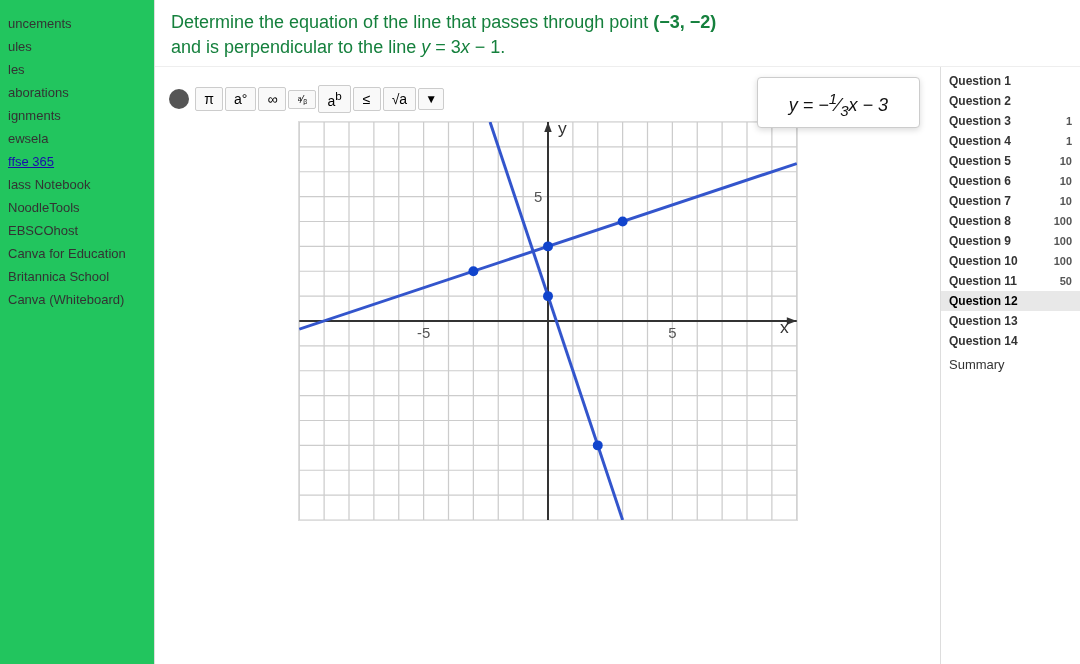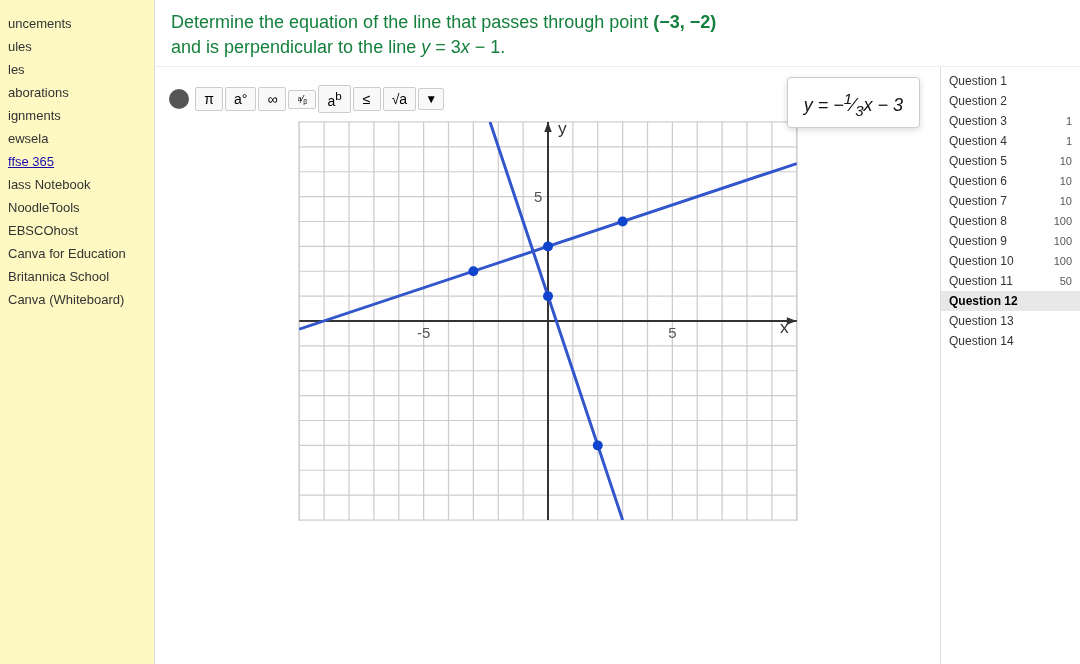--- a/index.html
+++ b/index.html
@@ -8,21 +8,21 @@
       height: 664px;
       overflow: hidden;
       font-family: Arial, sans-serif;
       background: #fff;
       display: flex;
     }
 
     
     .sidebar {
       width: 155px;
-      background: #fef9c3;
+      background: #22c55e;
       border-right: 1px solid #ddd;
       display: flex;
       flex-direction: column;
       padding-top: 8px;
       flex-shrink: 0;
     }
     .sidebar-header {
       font-size: 12px;
       color: #555;
       padding: 2px 8px;
@@ -77,20 +77,21 @@
     }
     .question-item {
       display: flex;
       justify-content: space-between;
       align-items: center;
       padding: 3px 8px;
       font-size: 12px;
       color: #333;
       cursor: pointer;
       white-space: nowrap;
+      font-weight: bold;
     }
     .question-item.active {
       font-weight: bold;
       color: #000;
       background: #e8e8e8;
     }
     .question-item .q-label {
       font-size: 12px;
     }
     .question-item .q-score {
@@ -137,21 +138,21 @@
       font-size: 15px;
       color: #111;
       font-family: 'Courier New', monospace;
     }
     .preview-box {
       position: absolute;
       top: 10px;
       right: 20px;
       background: #fff;
       border: 1px solid #ccc;
-      padding: 8px 16px;
+      padding: 8px 31px;
       border-radius: 4px;
       box-shadow: 0 2px 6px rgba(0,0,0,0.15);
       display: flex;
       flex-direction: column;
       align-items: center;
     }
     .preview-label {
       font-size: 11px;
       color: #555;
       margin-bottom: 4px;
@@ -404,15 +405,16 @@
           <div class="question-item active">
             <span class="q-label">Question 12</span>
           </div>
           <div class="question-item">
             <span class="q-label">Question 13</span>
           </div>
           <div class="question-item">
             <span class="q-label">Question 14</span>
           </div>
         </div>
+      <div class="summary-item">Summary</div>
     </div>
   </div>
 </div>
 
 </body></html>

